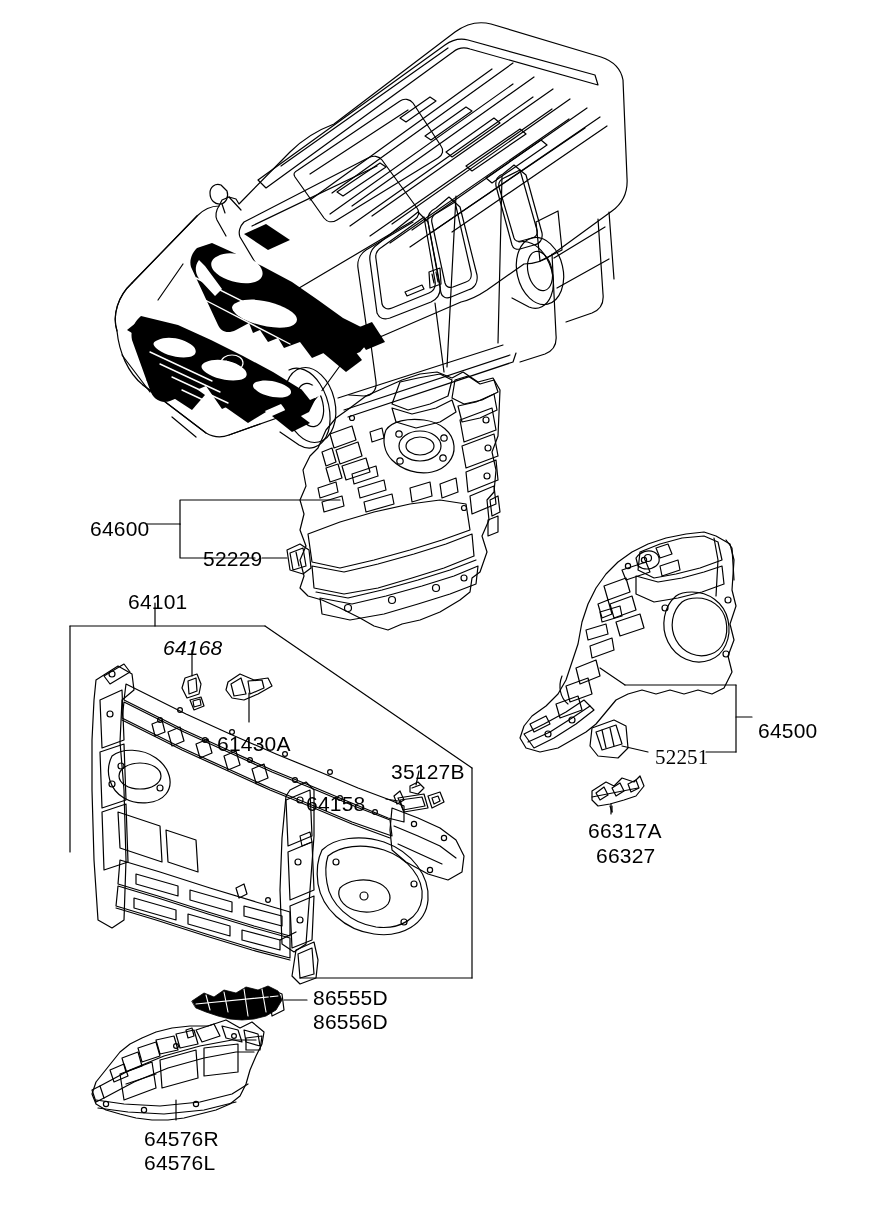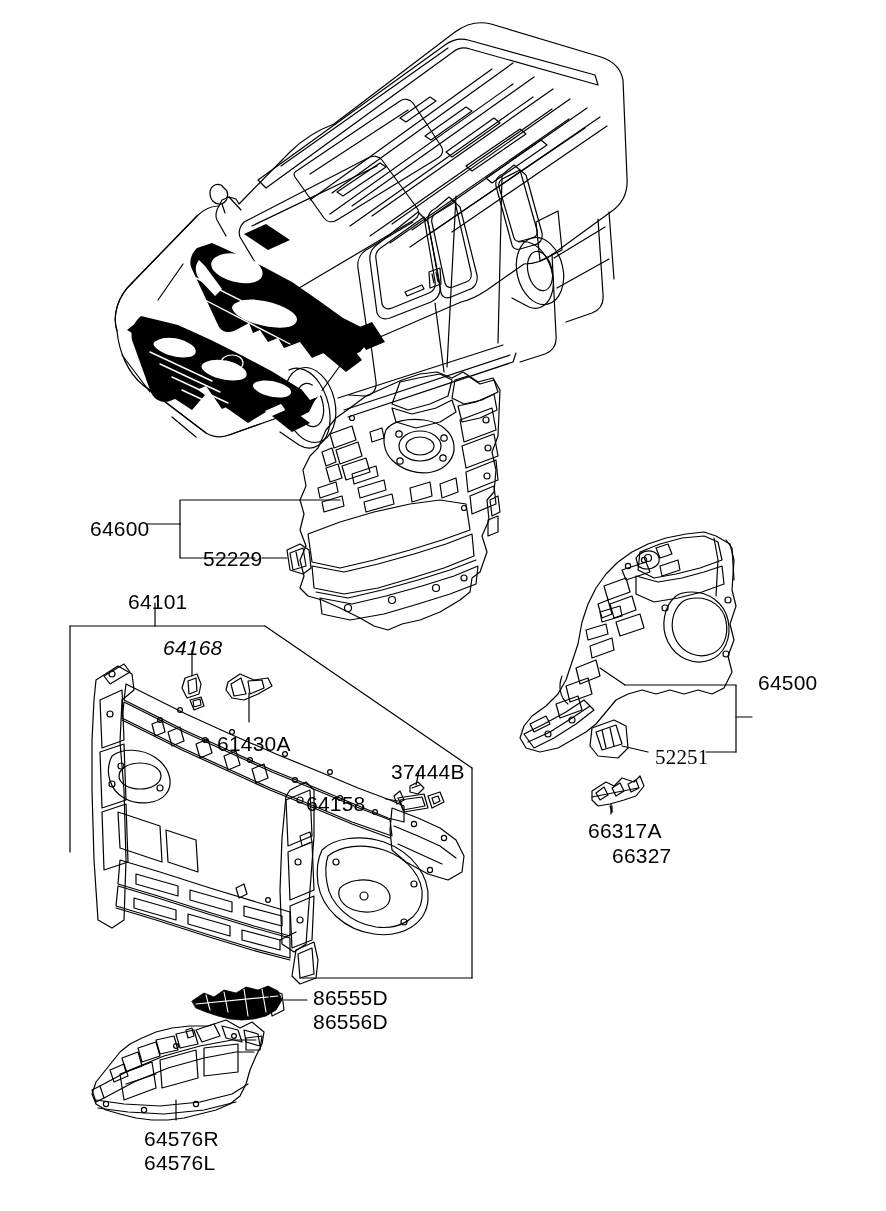--- a/index.html
+++ b/index.html
@@ -595,24 +595,24 @@
       </g>
 
     </g>
   </svg>
 
   <div class="lbl" style="left:90px;  top:518px;">64600</div>
   <div class="lbl" style="left:203px; top:548px;">52229</div>
   <div class="lbl" style="left:128px; top:591px;">64101</div>
   <div class="lbl" style="left:163px; top:637px;font-style:italic;">64168</div>
   <div class="lbl" style="left:217px; top:733px;text-align:center;">61430A</div>
-  <div class="lbl" style="left:391px; top:761px;">37444B</div>
+  <div class="lbl" style="left:391px; top:761px;">35127B</div>
   <div class="lbl" style="left:306px; top:793px;">64158</div>
-  <div class="lbl" style="left:758px; top:672px;">64500</div>
+  <div class="lbl" style="left:758px; top:720px;">64500</div>
   <div class="lbl" style="left:655px; top:747px;font-family:Liberation Serif, serif;">52251</div>
   <div class="lbl" style="left:588px; top:820px;">66317A</div>
-  <div class="lbl" style="left:612px; top:845px;">66327</div>
+  <div class="lbl" style="left:596px; top:845px;">66327</div>
   <div class="lbl" style="left:313px; top:987px;">86555D</div>
   <div class="lbl" style="left:313px; top:1011px;">86556D</div>
   <div class="lbl" style="left:144px; top:1128px;text-align:center;">64576R</div>
   <div class="lbl" style="left:144px; top:1152px;">64576L</div>
 
 </div>
 
 </body></html>

